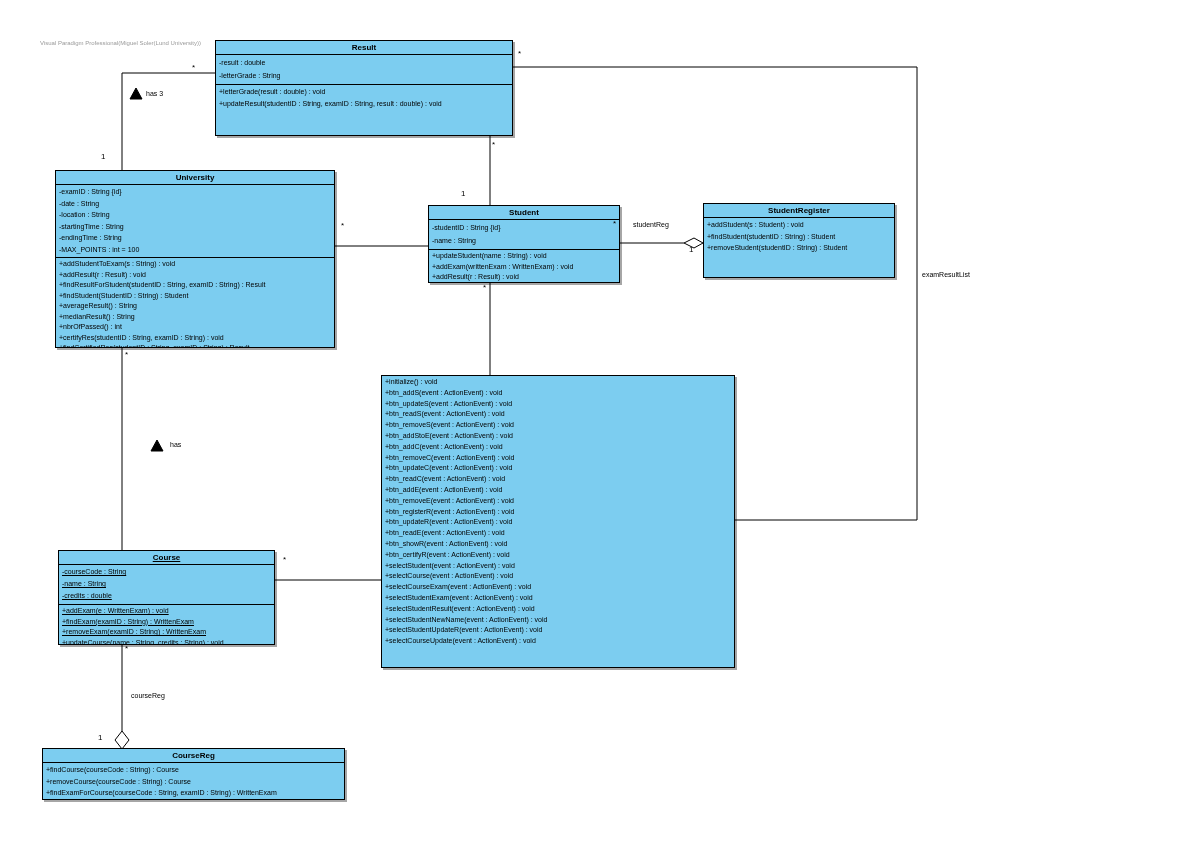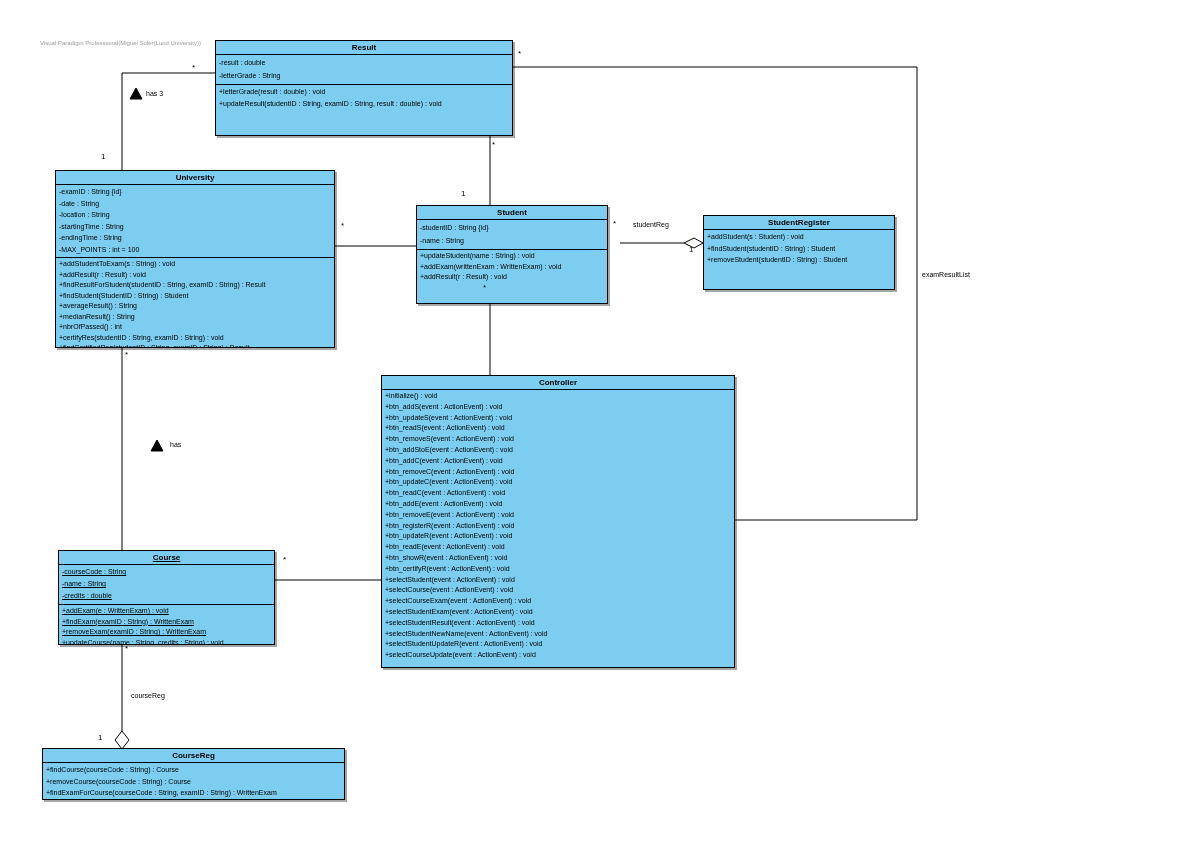--- a/index.html
+++ b/index.html
@@ -44,23 +44,23 @@
     padding:1px 3px 2px 3px;
     overflow:hidden;
   }
   .member { white-space:nowrap; overflow:hidden; }
 
   #cls-result        { left:215px; top:40px;  width:298px; height:96px; }
   #cls-result .uml-attrs .member   { line-height:13px; }
   #cls-result .uml-methods .member { line-height:12px; }
   #cls-writtenexam   { left:55px;  top:170px; width:280px; height:178px; }
   #cls-writtenexam .uml-attrs .member { line-height:11.5px; }
-  #cls-student       { left:416px; top:205px; width:192px; height:99px; }
+  #cls-student       { left:428px; top:205px; width:192px; height:78px; }
   #cls-student .uml-attrs .member { line-height:13px; }
-  #cls-studentregister { left:703px; top:203px; width:192px; height:75px;margin-top:12px; }
+  #cls-studentregister { left:703px; top:203px; width:192px; height:75px; }
   #cls-studentregister .member { line-height:11.5px; }
   #cls-controller    { left:381px; top:375px; width:354px; height:293px; }
   #cls-controller .member { line-height:10.8px; }
   #cls-course        { left:58px;  top:550px; width:217px; height:95px;text-decoration:underline; }
   #cls-course .uml-attrs .member { line-height:12px; }
   #cls-coursereg     { left:42px;  top:748px; width:303px; height:52px; }
   #cls-coursereg .member { line-height:11.5px; }
 
   .diagram-label {
     position:absolute; z-index:3;
@@ -163,21 +163,20 @@
 <div class="uml-class" id="cls-studentregister">
   <div class="uml-title">StudentRegister</div>
   <div class="uml-methods">
       <div class="member">+addStudent(s : Student) : void</div>
       <div class="member">+findStudent(studentID : String) : Student</div>
       <div class="member">+removeStudent(studentID : String) : Student</div>
     </div>
 </div>
 
 <div class="uml-class" id="cls-controller">
-  <div class="uml-title">Controller</div>
   <div class="uml-methods">
       <div class="member">+initialize() : void</div>
       <div class="member">+btn_addS(event : ActionEvent) : void</div>
       <div class="member">+btn_updateS(event : ActionEvent) : void</div>
       <div class="member">+btn_readS(event : ActionEvent) : void</div>
       <div class="member">+btn_removeS(event : ActionEvent) : void</div>
       <div class="member">+btn_addStoE(event : ActionEvent) : void</div>
       <div class="member">+btn_addC(event : ActionEvent) : void</div>
       <div class="member">+btn_removeC(event : ActionEvent) : void</div>
       <div class="member">+btn_updateC(event : ActionEvent) : void</div>

